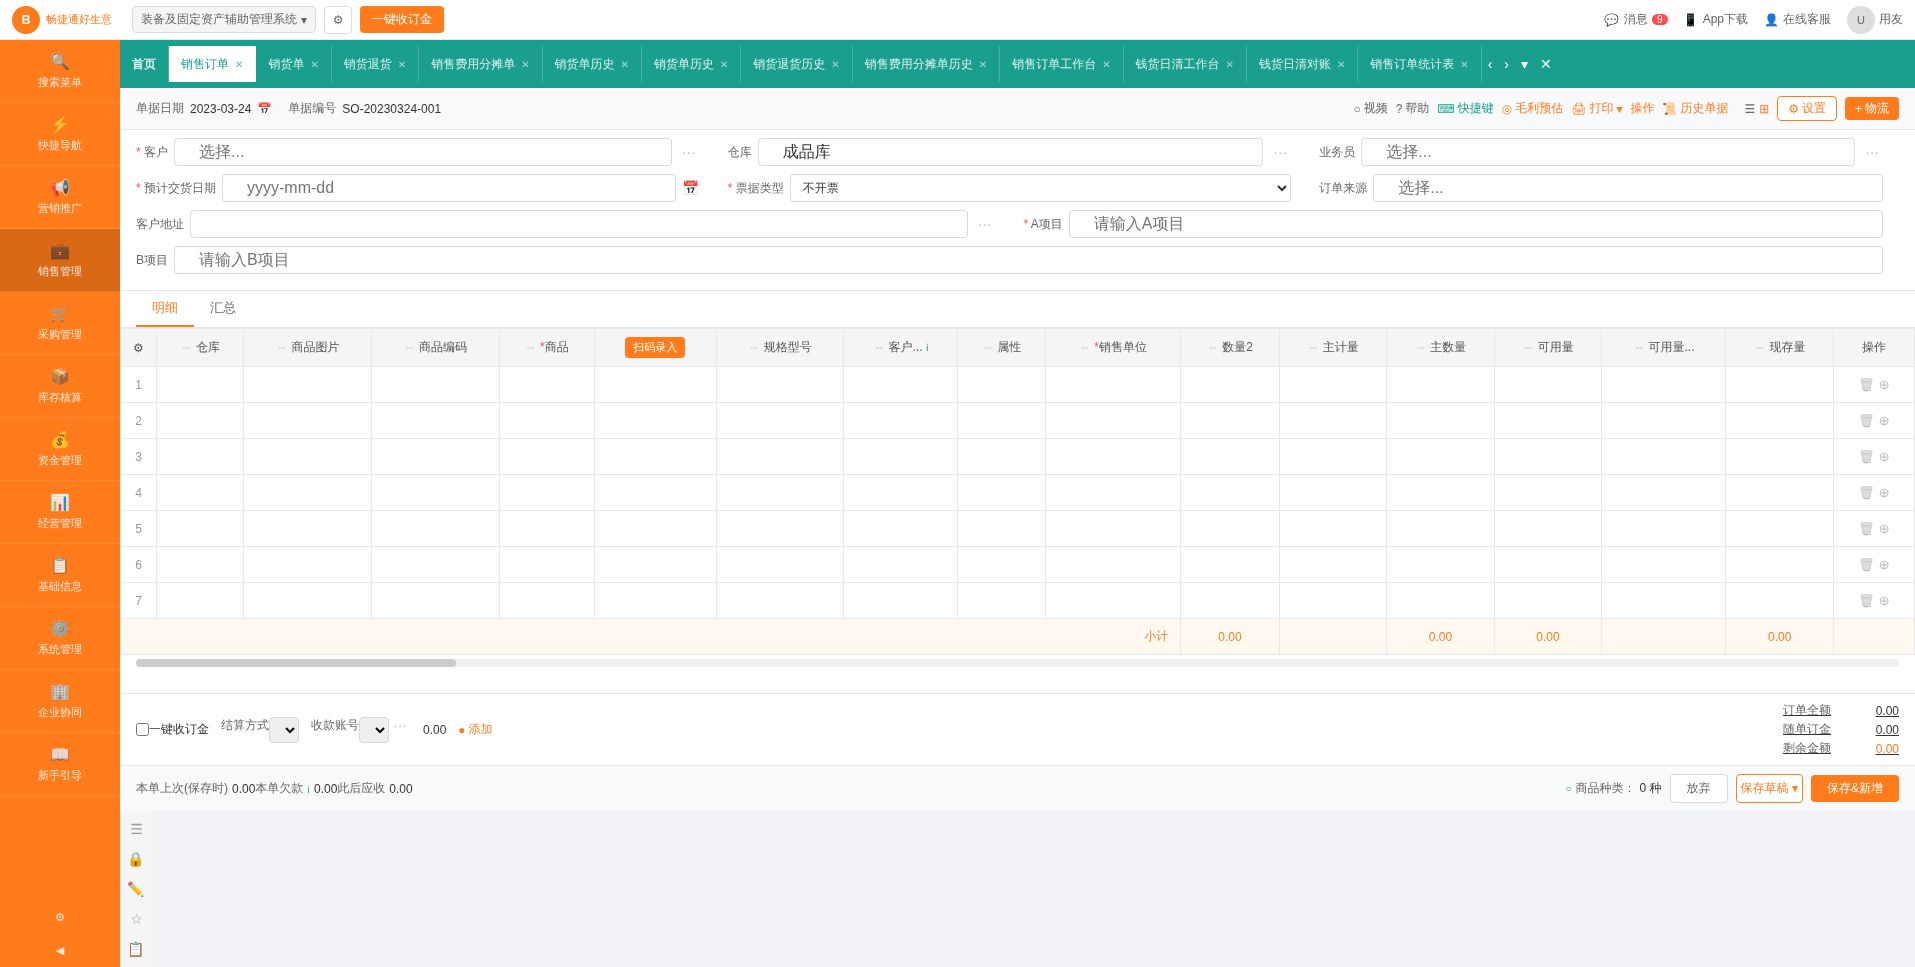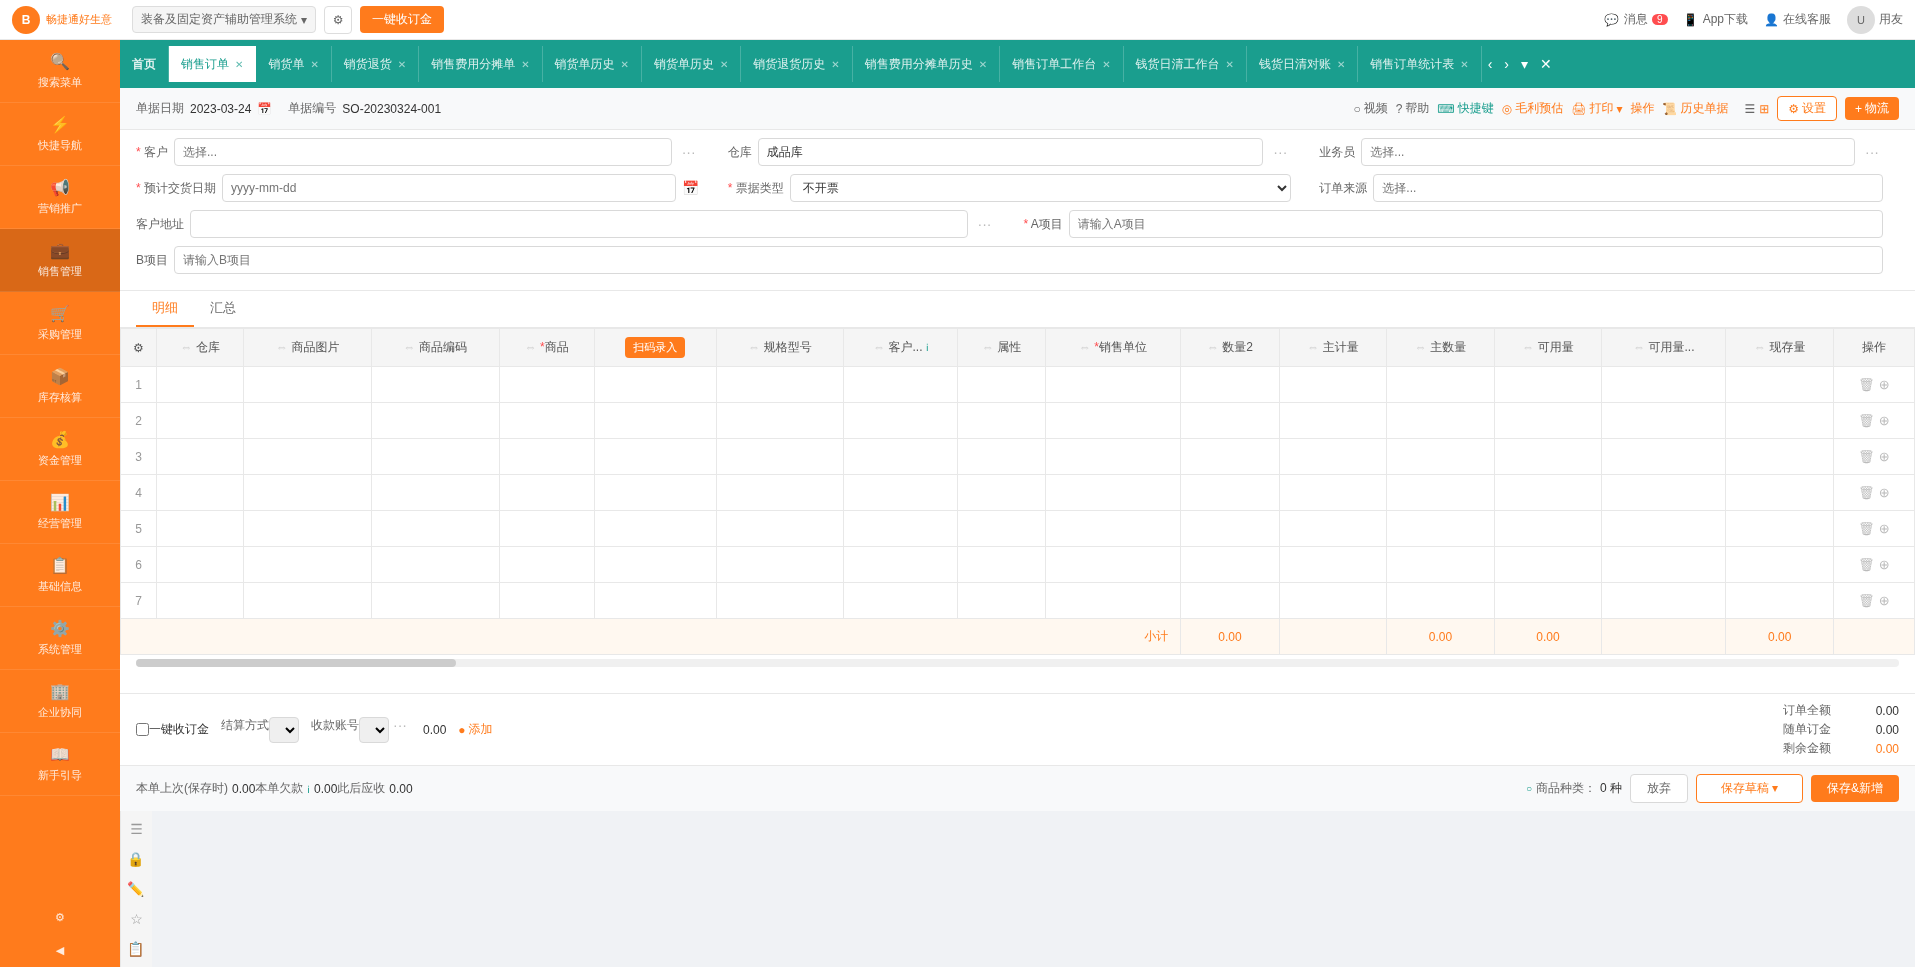--- a/index.html
+++ b/index.html
@@ -50,21 +50,21 @@
     .header-action-btn { display: flex; align-items: center; gap: 3px; font-size: 12px; color: #666; cursor: pointer; }
     .header-action-btn.orange { color: #ff7b1c; }
     .header-action-btn.green { color: #1a9e8e; }
 
     
     .form-area { padding: 8px 16px; border-bottom: 1px solid #e8e8e8; flex-shrink: 0; }
     .form-row { display: flex; align-items: center; gap: 12px; margin-bottom: 8px; }
     .form-field { display: flex; align-items: center; flex: 1; gap: 6px; padding-right: 16px; }
     .form-field label { color: #666; font-size: 12px; white-space: nowrap; }
     .form-field label.required::before { content: '* '; color: #ff4d4f; }
-    .form-input { flex: 1; height: 28px; border: 1px solid #d9d9d9; border-radius: 4px; padding: 0 8px; font-size: 12px; color: #bbb; outline: none; }
+    .form-input { flex: 1; height: 28px; border: 1px solid #d9d9d9; border-radius: 4px; padding: 0 24px; font-size: 16px; color: #bbb; outline: none; }
     .form-select { flex: 1; height: 28px; border: 1px solid #d9d9d9; border-radius: 4px; padding: 0 8px; font-size: 12px; color: #333; outline: none; background: white; }
     .more-btn { color: #bbb; font-size: 14px; cursor: pointer; padding: 0 4px; }
     .calendar-icon { color: #bbb; cursor: pointer; font-size: 14px; }
 
     
     .content-tabs { display: flex; align-items: center; border-bottom: 1px solid #e8e8e8; padding: 0 16px; flex-shrink: 0; background: #fff; }
     .content-tab { padding: 8px 16px; font-size: 13px; cursor: pointer; color: #666; border-bottom: 2px solid transparent; }
     .content-tab.active { color: #ff7b1c; border-bottom-color: #ff7b1c; font-weight: 500; }
 
     
@@ -80,33 +80,33 @@
     .th-drag { color: #ccc; cursor: col-resize; }
 
     
     .bottom-bar { padding: 8px 16px; background: #fff; border-top: 1px solid #e8e8e8; display: flex; align-items: center; gap: 12px; flex-shrink: 0; }
     .checkbox-label { display: flex; align-items: center; font-size: 12px; color: #333; cursor: pointer; }
     .bottom-field { display: flex; font-size: 12px; color: #666; }
     .add-btn { color: #ff7b1c; cursor: pointer; display: flex; align-items: center; gap: 3px; font-size: 12px; }
     .amount-display { color: #333; font-size: 12px; }
 
     
-    .right-summary { margin-left: auto; display: flex; flex-direction: column; align-items: flex-start; gap: 2px; }
+    .right-summary { margin-left: auto; display: flex; flex-direction: column; align-items: flex-start; gap: 2px; text-decoration: underline; }
     .summary-row { display: flex; align-items: center; gap: 8px; font-size: 12px; }
     .summary-label { color: #666; }
     .summary-value { color: #333; font-weight: 500; min-width: 60px; text-align: right; }
     .summary-value.orange { color: #ff7b1c; }
 
     
     .status-bar { padding: 8px 16px; background: #f8f9fa; border-top: 1px solid #e8e8e8; display: flex; align-items: center; gap: 0; flex-shrink: 0; }
     .status-field { display: flex; align-items: center; gap: 4px; font-size: 12px; color: #666; }
     .status-value { color: #333; }
     .status-actions { margin-left: auto; display: flex; align-items: center; gap: 8px; }
     .discard-btn { background: #fff; border: 1px solid #d9d9d9; border-radius: 4px; padding: 5px 16px; font-size: 12px; cursor: pointer; color: #666; }
-    .save-draft-btn { background: #fff; border: 1px solid #ff7b1c; border-radius: 4px; padding: 5px 24px; font-size: 12px; cursor: pointer; color: #ff7b1c; font-family: Liberation Serif, serif; }
+    .save-draft-btn { background: #fff; border: 1px solid #ff7b1c; border-radius: 4px; padding: 5px 4px; font-size: 12px; cursor: pointer; color: #ff7b1c; }
     .save-new-btn { background: #ff7b1c; border: none; border-radius: 4px; padding: 5px 16px; font-size: 12px; cursor: pointer; color: white; }
 
     
     .right-sidebar { width: 32px; background: #f5f5f5; border-left: 1px solid #e8e8e8; display: flex; flex-direction: column; align-items: center; padding: 4px 0; gap: 2px; }
     .right-sidebar-icon { width: 28px; height: 28px; display: flex; align-items: center; justify-content: center; cursor: pointer; color: #999; font-size: 14px; border-radius: 4px; }
     .right-sidebar-icon.orange { color: #ff7b1c; }
 
     .scrollbar-track { height: 8px; background: #f0f0f0; border-radius: 4px; margin: 4px 16px; }
     .scrollbar-thumb { width: 320px; height: 8px; background: #ccc; border-radius: 4px; }
   </style>

